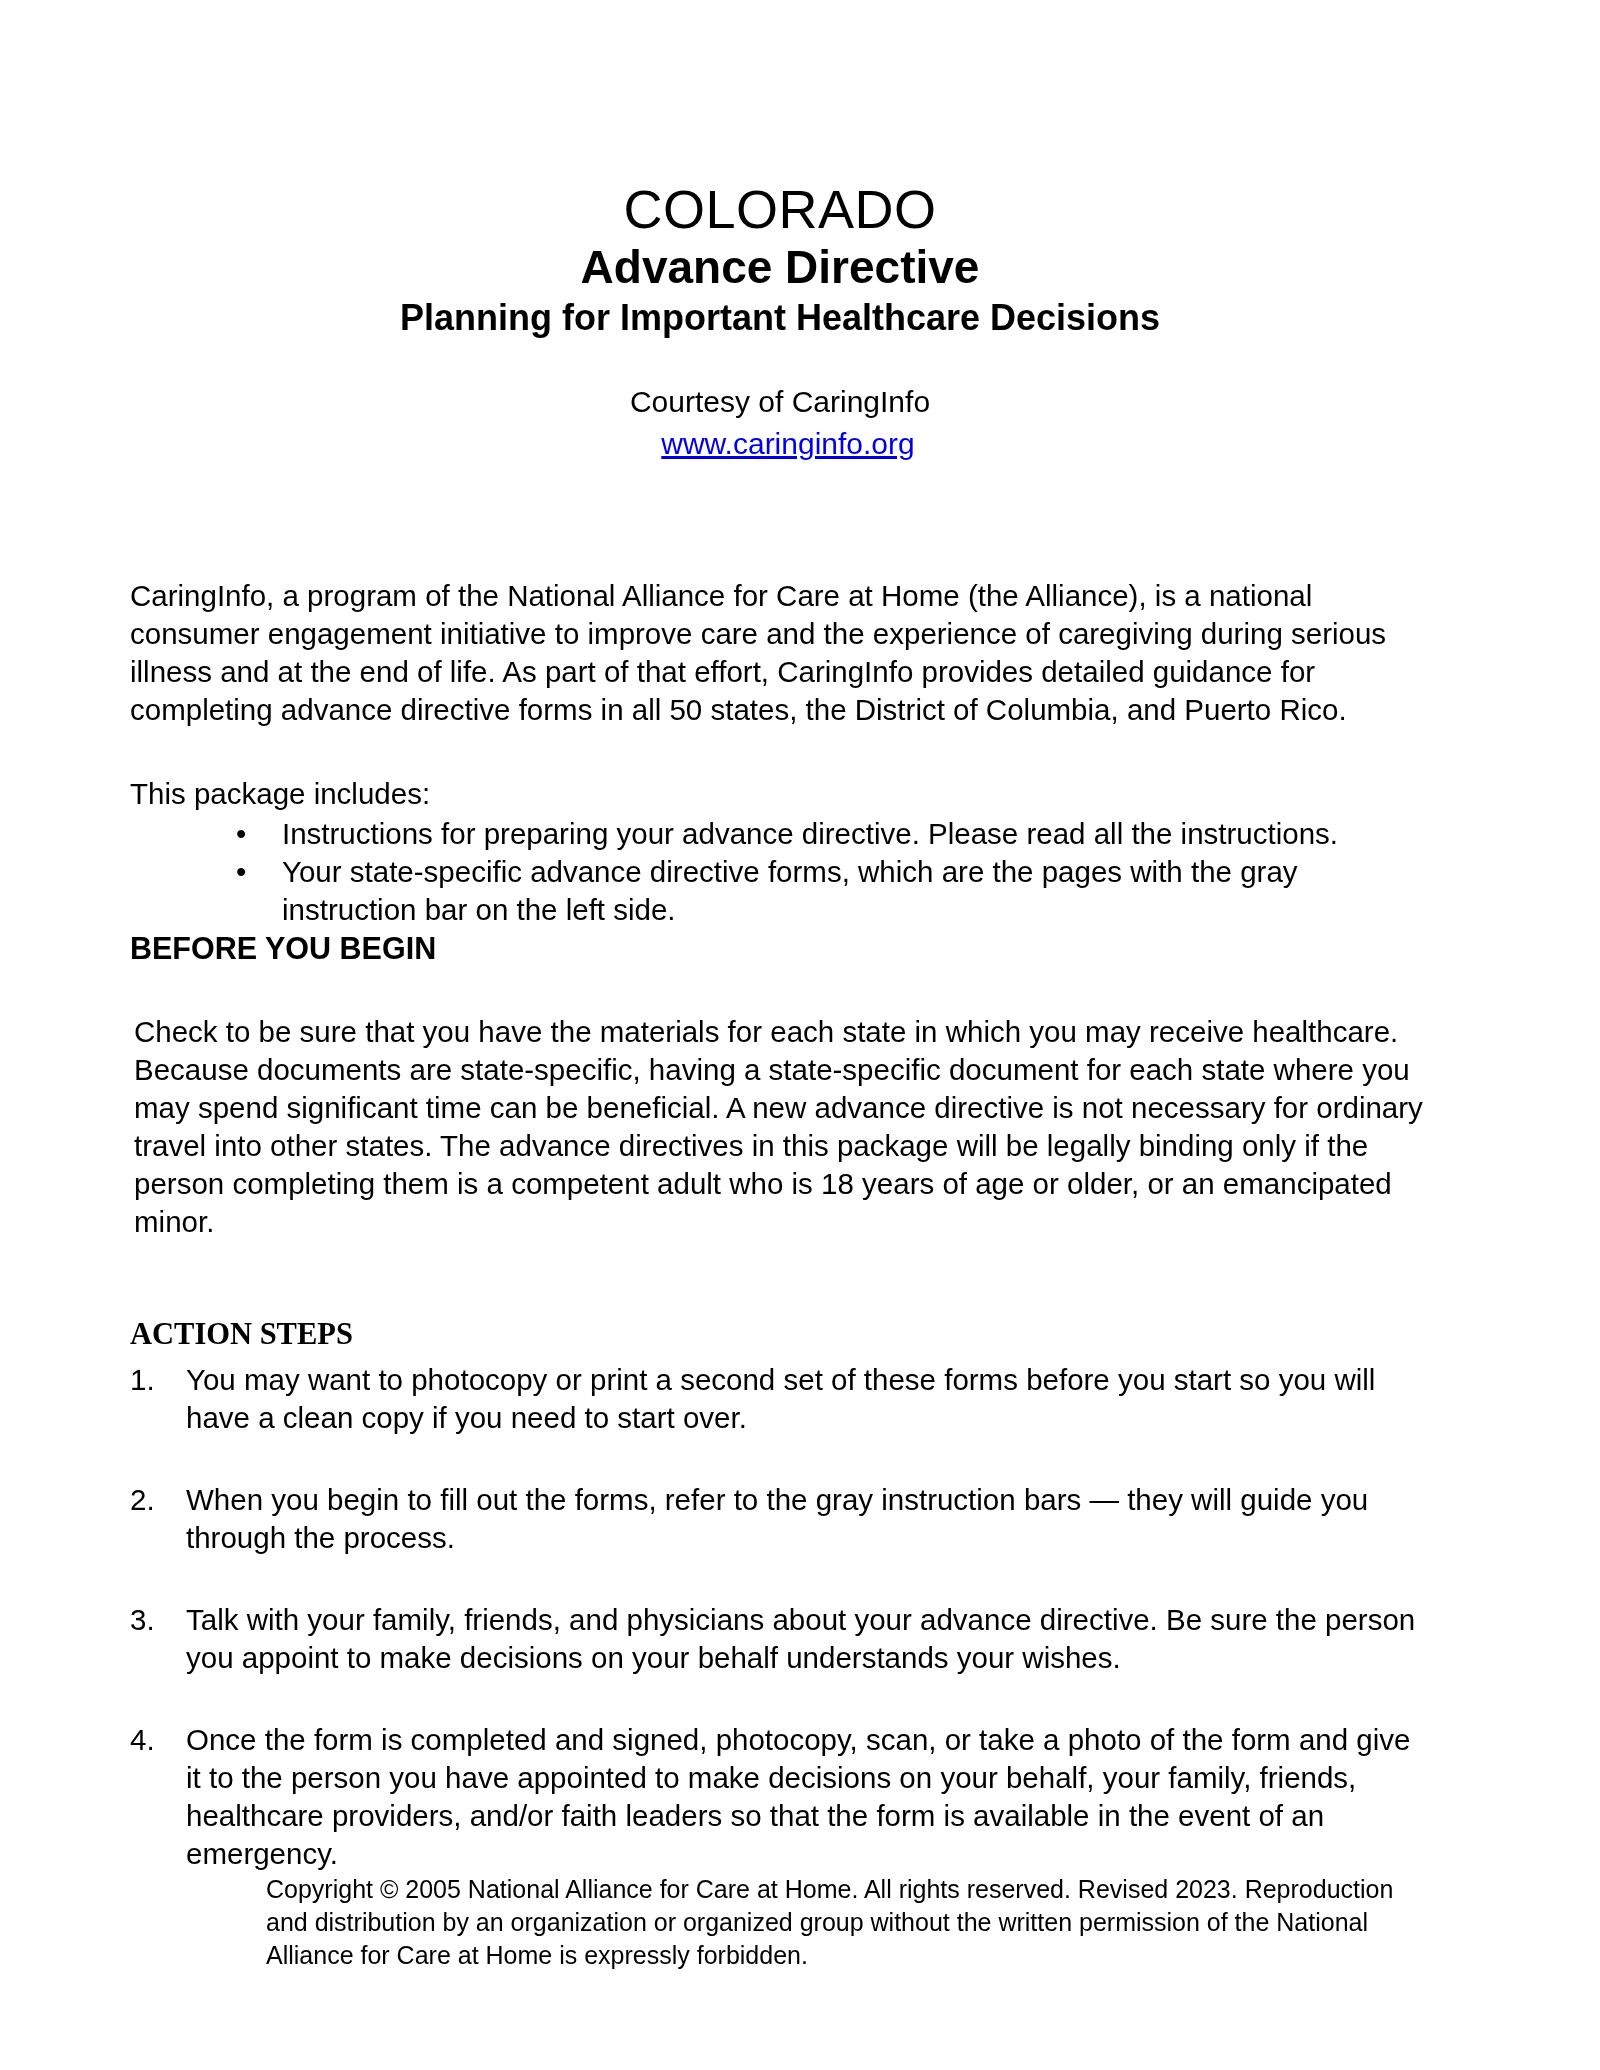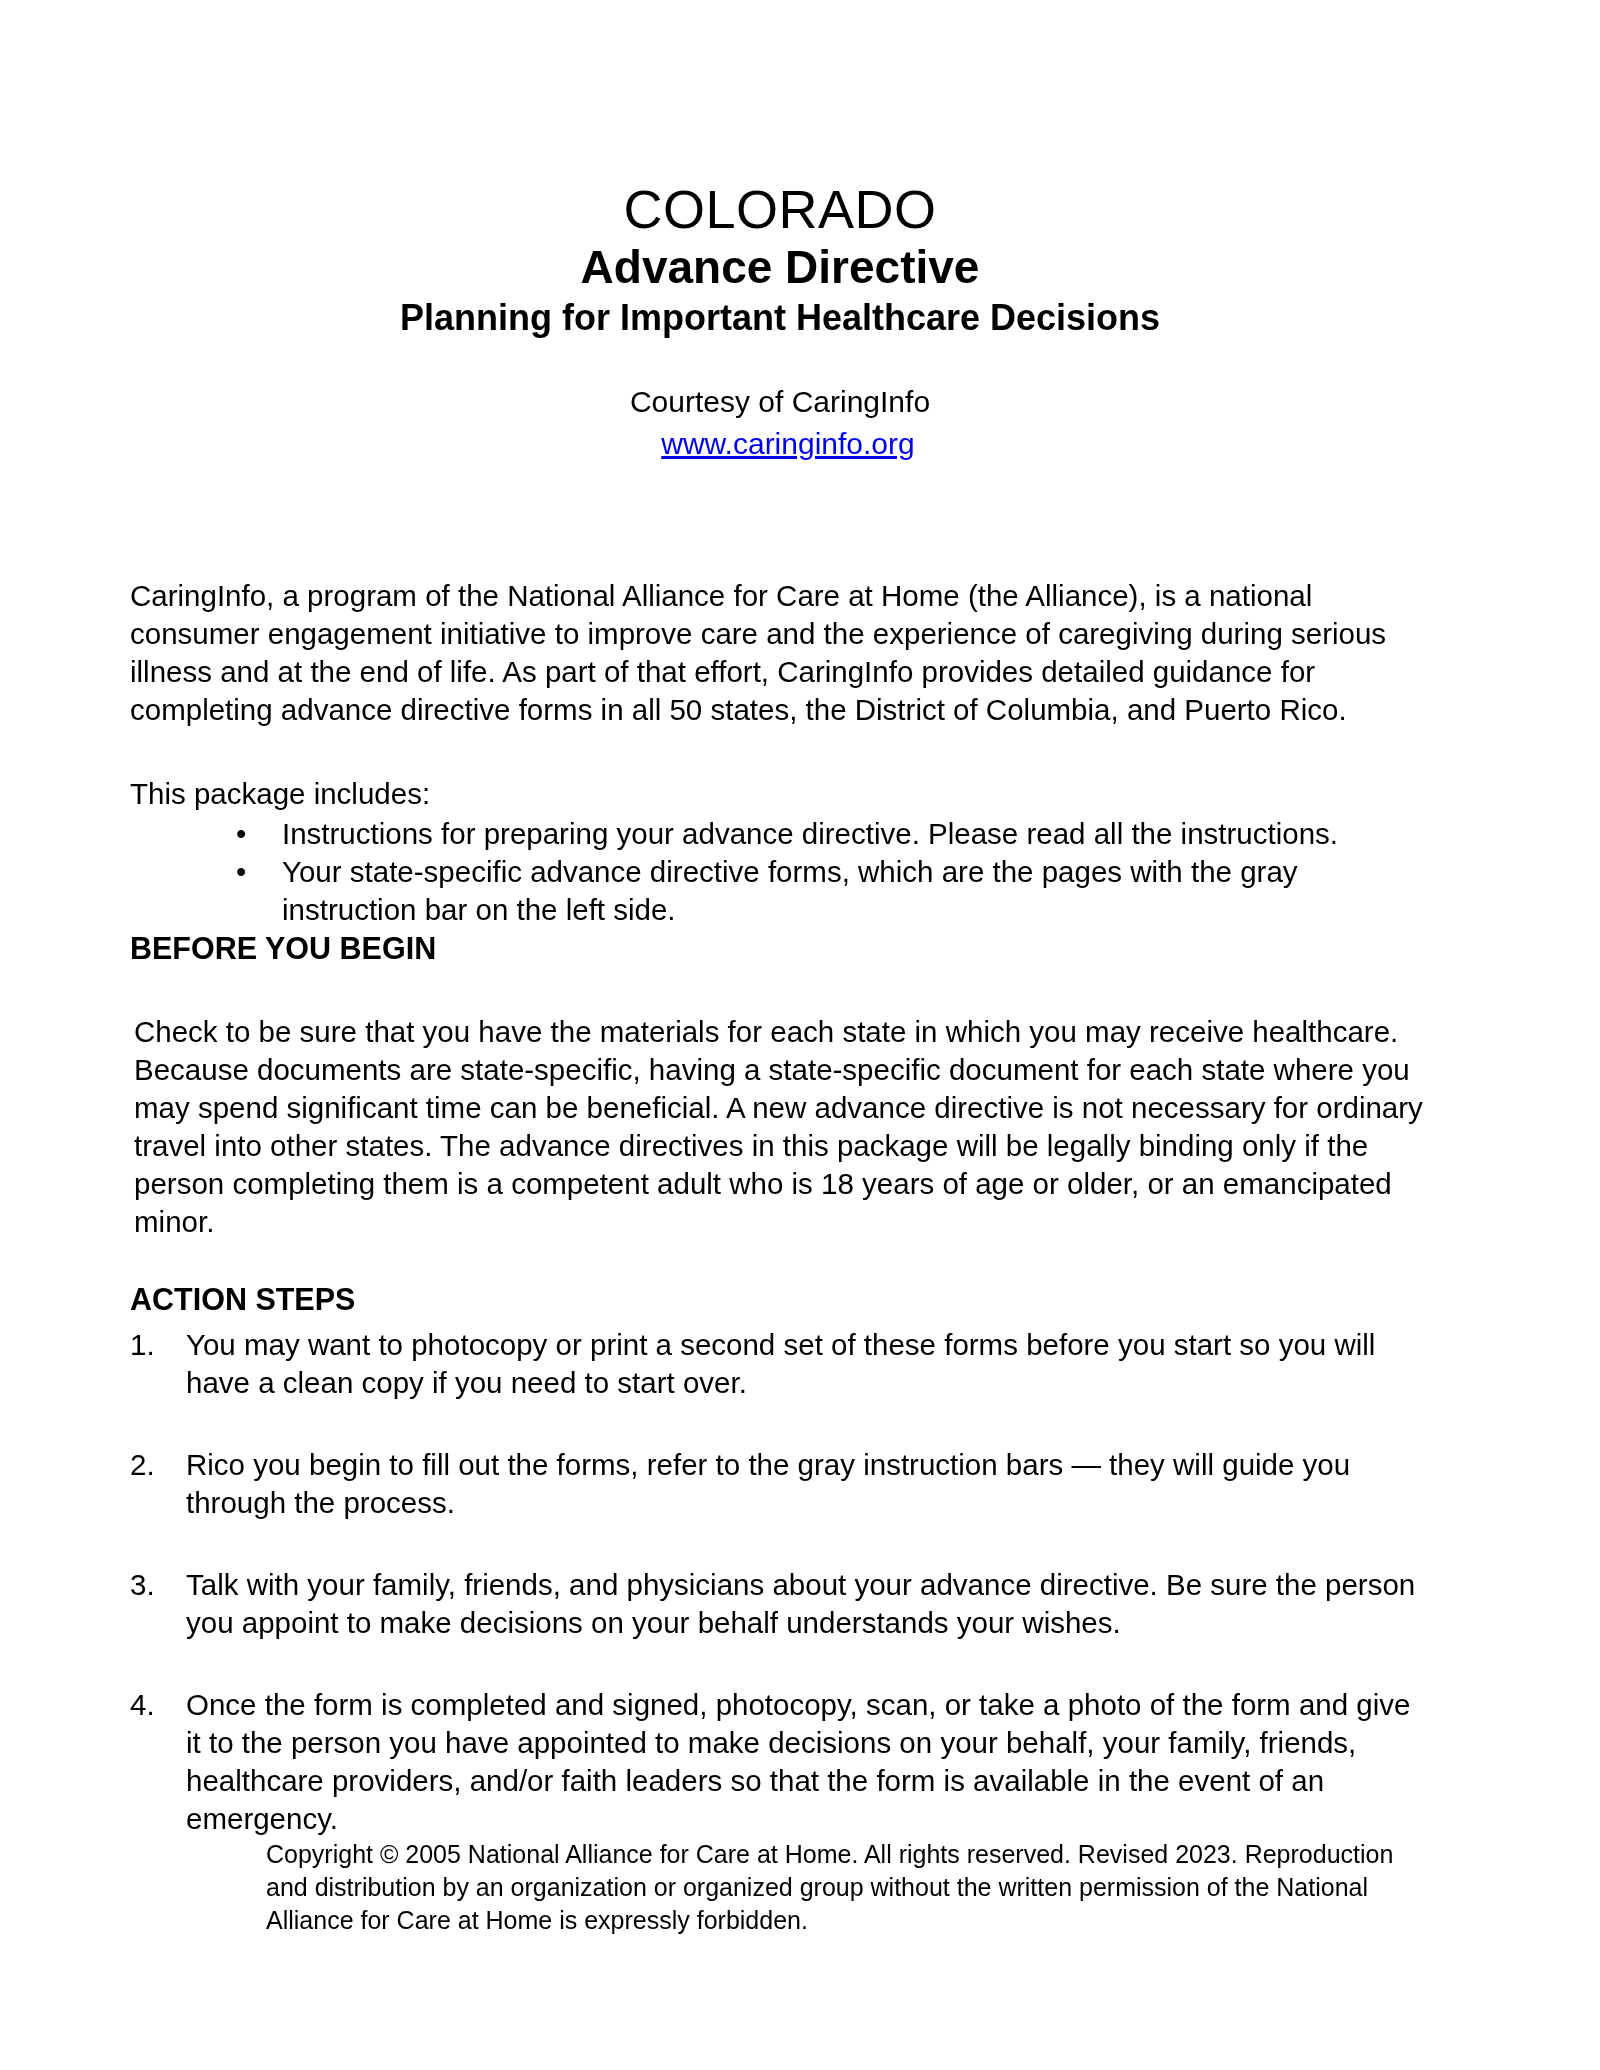--- a/index.html
+++ b/index.html
@@ -79,21 +79,21 @@
     font-size: 30.5px;
     font-weight: bold;
     line-height: 38px;
   }
   .byb-heading { }
   .byb-para {
     margin-top: 46px;
     max-width: 1322px;
     padding-left: 4px;
   }
-  .as-heading { margin-top: 39px; }
+  .as-heading { margin-top: 74px; font-family: Liberation Serif, serif; }
   .numbered-list { margin-top: 8px; }
   .numbered-item {
     display: flex;
     max-width: 1320px;
     margin-top: 0;
   }
   .numbered-item + .numbered-item { margin-top: 44px; }
   .num-marker {
     width: 56px;
     flex: 0 0 56px;
@@ -143,21 +143,21 @@
 
   <div class="section-heading as-heading">ACTION STEPS</div>
 
   <div class="numbered-list">
     <div class="numbered-item">
       <span class="num-marker">1.</span>
       <span class="body-text">You may want to photocopy or print a second set of these forms before you start so you will have a clean copy if you need to start over.</span>
     </div>
     <div class="numbered-item">
       <span class="num-marker">2.</span>
-      <span class="body-text">Rico you begin to fill out the forms, refer to the gray instruction bars — they will guide you through the process.</span>
+      <span class="body-text">When you begin to fill out the forms, refer to the gray instruction bars — they will guide you through the process.</span>
     </div>
     <div class="numbered-item">
       <span class="num-marker">3.</span>
       <span class="body-text">Talk with your family, friends, and physicians about your advance directive. Be sure the person you appoint to make decisions on your behalf understands your wishes.</span>
     </div>
     <div class="numbered-item">
       <span class="num-marker">4.</span>
       <span class="body-text">Once the form is completed and signed, photocopy, scan, or take a photo of the form and give it to the person you have appointed to make decisions on your behalf, your family, friends, healthcare providers, and/or faith leaders so that the form is available in the event of an emergency.</span>
     </div>
   </div>

